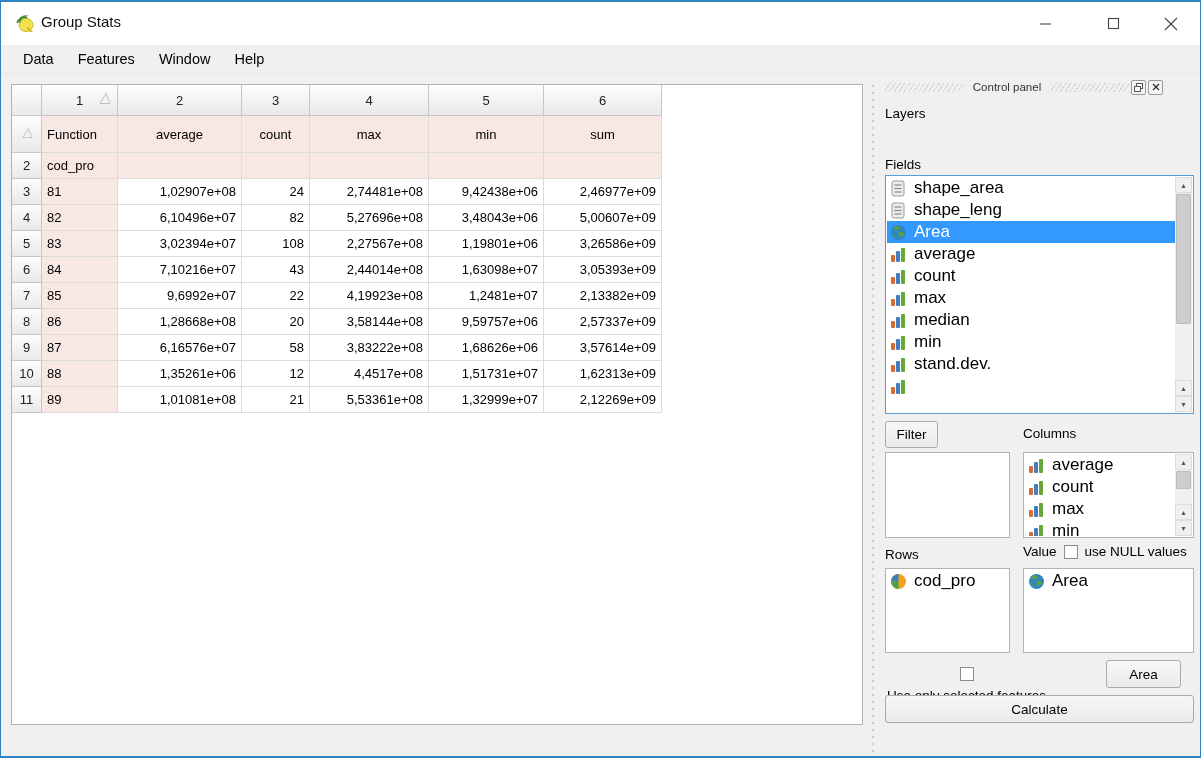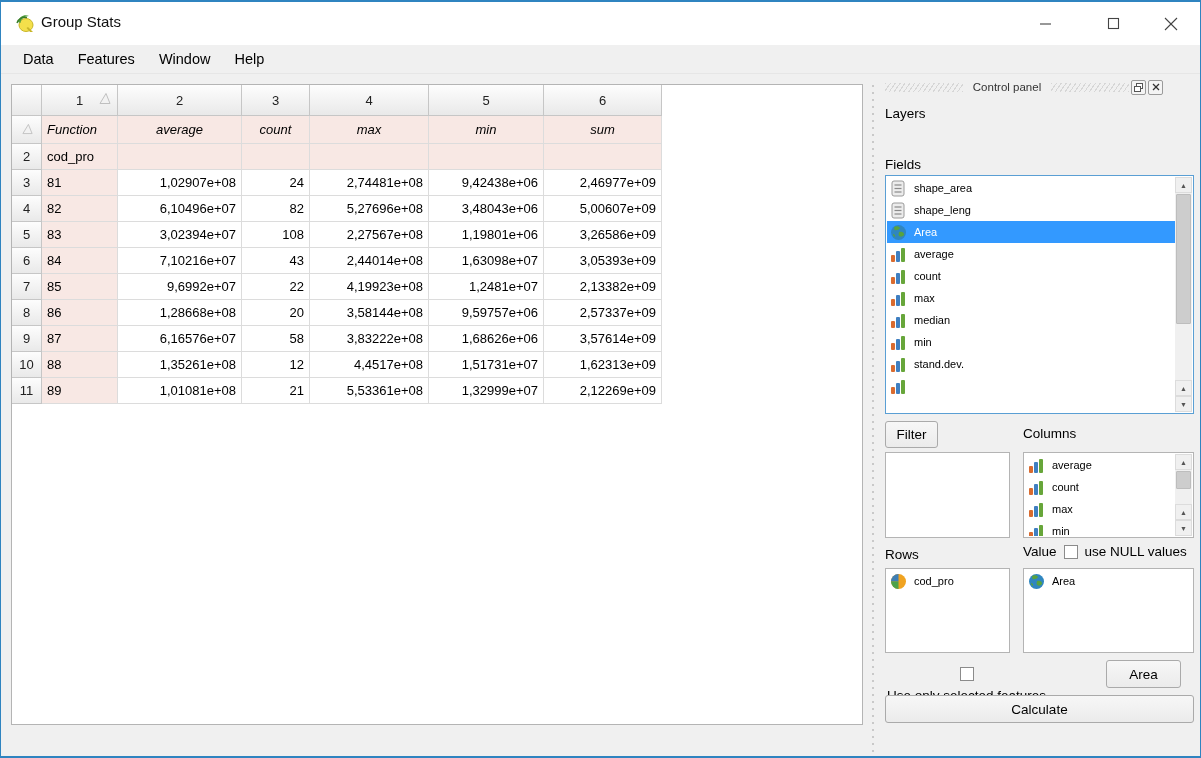--- a/index.html
+++ b/index.html
@@ -29,21 +29,21 @@
   table.grid th, table.grid td { overflow:hidden; white-space:nowrap; font-weight:normal; }
   .hdr { background:linear-gradient(#fdfdfd,#e9e9e9); border-right:1px solid #c6c6c6; border-bottom:1px solid #c6c6c6;
          text-align:center; font-size:13px; color:#222; position:relative; }
   th.colhdr { height:31px; }
   th.rowhdr { height:26px; }
   td.cell { border-right:1px solid #dcdcdc; border-bottom:1px solid #dcdcdc; padding:0 5px; height:26px; background:#fff; }
   .tint { background:#f8e8e4 !important; }
   td.num { text-align:right; }
   td.left { text-align:left; }
   .bold { font-weight:bold; }
-  tr.fn-row td, tr.fn-row th { height:28px;font-style:italic; }
+  tr.fn-row td, tr.fn-row th { height:37px; }
   tr.fn-row td { text-align:center; }
   tr.fn-row td.left { text-align:left; }
   .sort-tri { position:absolute; right:5px; top:50%; transform:translateY(-50%); }
 
   
   .dock-sep { position:absolute; left:869px; top:78px; width:6px; height:672px;
               background:repeating-linear-gradient(0deg,#c9c9c9 0 2px, transparent 2px 7px);
               background-size:2px 100%; background-position:2px 0; background-repeat:no-repeat; }
 
   
@@ -64,21 +64,21 @@
 
   .listbox { position:absolute; background:#fff; border:1px solid #b4b4b4; overflow:hidden; }
   .listbox.focus { border:1px solid #5a9fd4; }
   .fields-list { left:0; top:98px; width:309px; height:239px; }
   .filter-list { left:0; top:375px; width:125px; height:86px; }
   .columns-list { left:138px; top:375px; width:171px; height:86px; }
   .rows-list { left:0; top:491px; width:125px; height:85px; }
   .value-list { left:138px; top:491px; width:171px; height:85px; }
 
   .list-inner { position:absolute; inset:1px; overflow:hidden; }
-  .list-item { height:22px; display:flex; align-items:center; padding-left:3px; font-size:11px; }
+  .list-item { height:22px; display:flex; align-items:center; padding-left:3px; font-size:17px; }
   .list-item .ic { width:18px; height:17px; margin-right:6px; flex:none; position:relative; }
   .list-item .ic svg { display:none; position:absolute; left:0; top:0; }
   .list-item[data-icon="text"]  svg.svg-text  { display:block; }
   .list-item[data-icon="globe"] svg.svg-globe { display:block; }
   .list-item[data-icon="chart"] svg.svg-chart { display:block; }
   .list-item[data-icon="pie"]   svg.svg-pie   { display:block; }
   .list-item[data-selected="true"] { background:#3399ff; color:#fff; }
 
   .vscroll { position:absolute; right:1px; top:1px; bottom:1px; width:17px; background:#f0f0f0; }
   .sb-btn { position:absolute; left:0; width:17px; height:16px; background:#f0f0f0; border:1px solid #dcdcdc;
@@ -262,21 +262,21 @@
             <td class="cell num">6,16576e+07</td>
             <td class="cell num">58</td>
             <td class="cell num">3,83222e+08</td>
             <td class="cell num">1,68626e+06</td>
             <td class="cell num">3,57614e+09</td>
           </tr>
 
           <tr>
             <th class="hdr rowhdr">10</th>
             <td class="cell tint left">88</td>
-            <td class="cell num">1,35261e+08</td>
+            <td class="cell num">1,35261e+06</td>
             <td class="cell num">12</td>
             <td class="cell num">4,4517e+08</td>
             <td class="cell num">1,51731e+07</td>
             <td class="cell num">1,62313e+09</td>
           </tr>
 
           <tr>
             <th class="hdr rowhdr">11</th>
             <td class="cell tint left">89</td>
             <td class="cell num">1,01081e+08</td>

